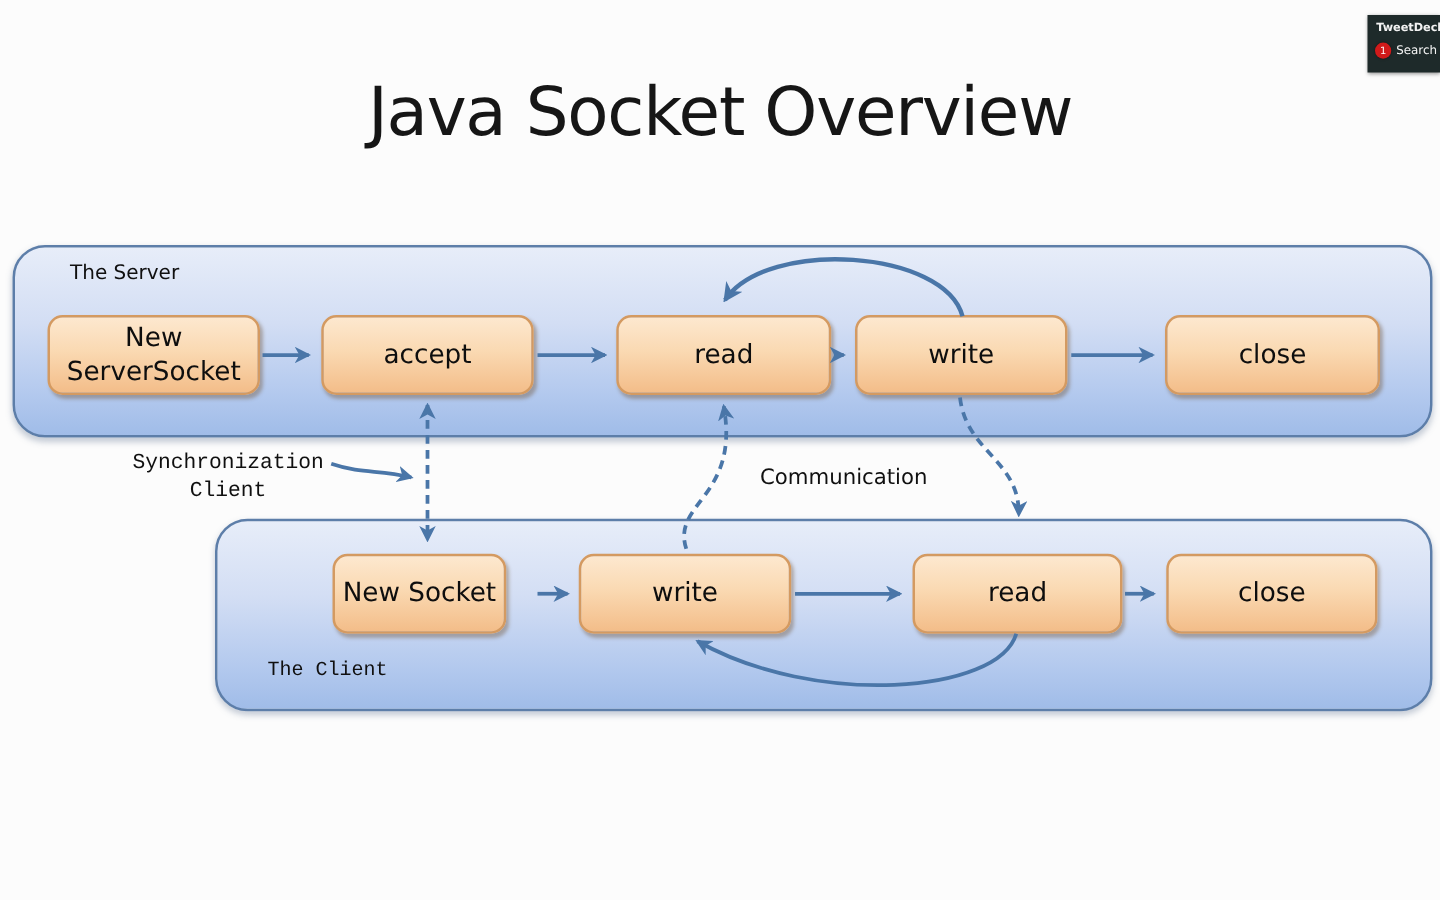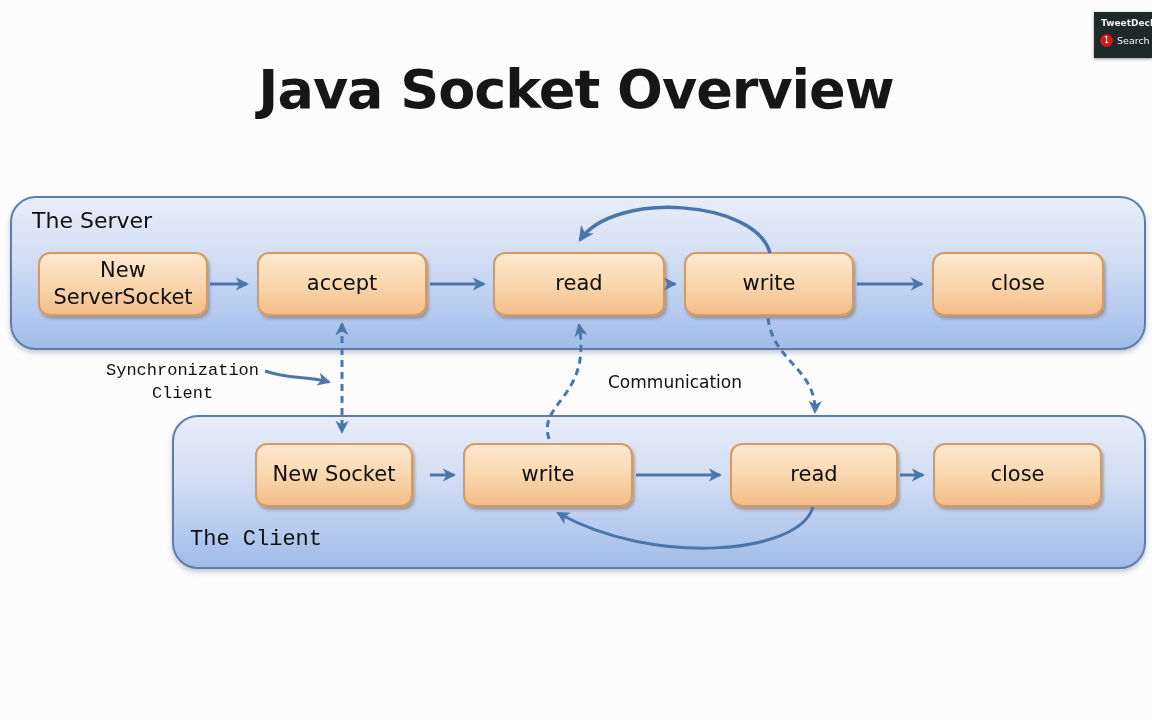--- a/index.html
+++ b/index.html
@@ -7,33 +7,33 @@
     width: 1152px; height: 720px;
     background: #fcfcfc;
     font-family: "DejaVu Sans", "Liberation Sans", sans-serif;
     position: relative; overflow: hidden;
     color: #141414;
   }
   .stage { position: absolute; inset: 0; }
 
   .title {
     position: absolute; top: 58px; left: 0; width: 100%;
-    text-align: center; font-size: 54px; font-weight: 700;
+    text-align: center; font-size: 54px; font-weight: 400;
     color: #161616; letter-spacing: -1px;
   }
 
   
   .lane {
     position: absolute;
     border: 2px solid #5d7ea9;
     border-radius: 26px;
     background: linear-gradient(180deg, #e7edf9 0%, #d3def4 40%, #b3c9ee 78%, #a0bce8 100%);
     box-shadow: 0 3px 5px rgba(90,110,140,0.35);
   }
-  .lane-label { position: absolute; font-size: 22px; color: #101010; }
+  .lane-label { position: absolute; font-size: 16px; color: #101010; margin-left: 24px; }
 
   
   .node {
     position: absolute;
     display: flex; align-items: center; justify-content: center;
     text-align: center;
     font-size: 21px; color: #0e0e0e; line-height: 1.3;
     background: linear-gradient(180deg, #fde8cf 0%, #fad9b2 45%, #f3bd89 100%);
     border: 2px solid #d49a61;
     border-radius: 12px;
@@ -86,21 +86,21 @@
   <div class="lane" style="left:172px; top:415px; width:970px; height:150px;">
     <div class="lane-label" style="left:16px; top:110px;font-family:Liberation Mono, monospace;">The Client</div>
   </div>
 
   <div class="node" style="left:38px;  top:252px; width:170px; height:64px;">New ServerSocket</div>
   <div class="node" style="left:257px; top:252px; width:170px; height:64px;">accept</div>
   <div class="node" style="left:493px; top:252px; width:172px; height:64px;">read</div>
   <div class="node" style="left:684px; top:252px; width:170px; height:64px;">write</div>
   <div class="node" style="left:932px; top:252px; width:172px; height:64px;">close</div>
 
-  <div class="node" style="left:255px; top:443px; width:158px; height:64px;">New Socket</div>
+  <div class="node" style="left:266px; top:443px; width:139px; height:64px;">New Socket</div>
   <div class="node" style="left:463px; top:443px; width:170px; height:64px;">write</div>
   <div class="node" style="left:730px; top:443px; width:168px; height:64px;">read</div>
   <div class="node" style="left:933px; top:443px; width:169px; height:64px;">close</div>
 
   <div class="note centered" style="left:95px; top:359px; width:175px; line-height:23px;">
     <div>Synchronization</div>
     <div>Client</div>
   </div>
   <div class="note" style="left:608px; top:372px;">Communication</div>
 

